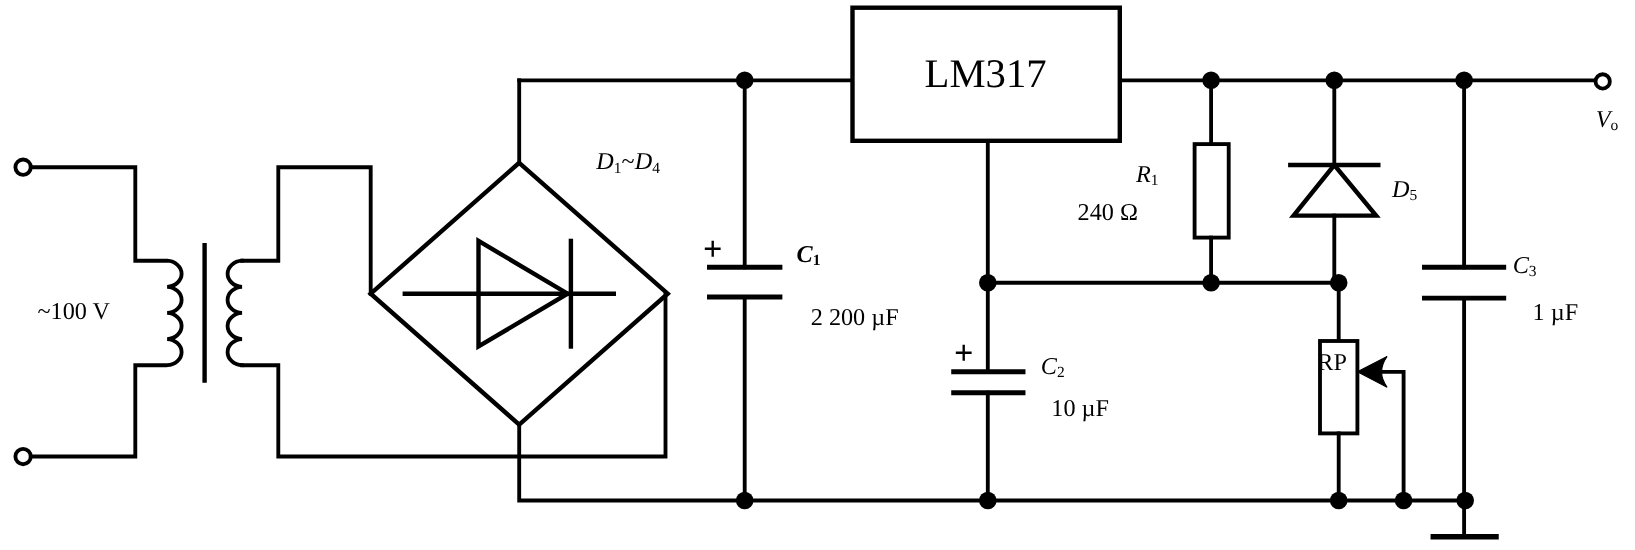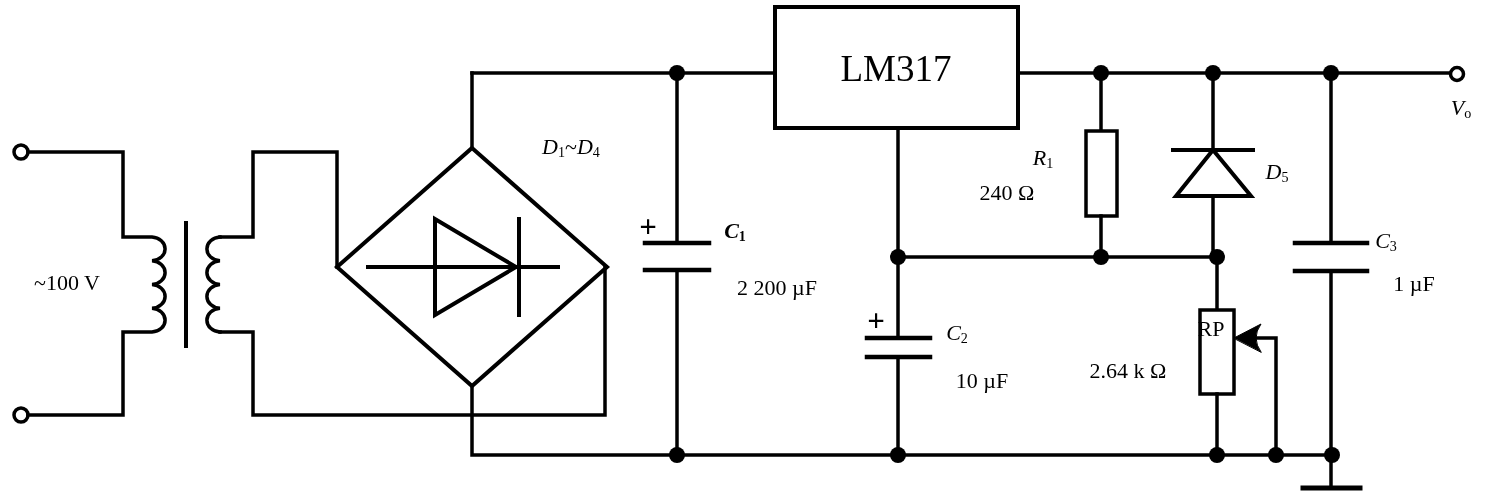--- a/index.html
+++ b/index.html
@@ -160,41 +160,38 @@
   <div class="lbl" style="left:777px;top:276px;margin-top:12px;">
     <span>2 200 µF</span>
   </div>
 
   <div class="lbl plus" style="left:876px;top:320px;">
     <span>+</span>
   </div>
   <div class="lbl" style="left:957px;top:333px;">
     <span class="it">C</span><span class="sub">2</span>
   </div>
-  <div class="lbl" style="left:982px;top:371px;margin-top:10px;">
+  <div class="lbl" style="left:982px;top:371px;">
     <span>10 µF</span>
   </div>
 
   <div class="lbl" style="left:1043px;top:158px;">
     <span class="it">R</span><span class="sub">1</span>
   </div>
   <div class="lbl" style="left:1007px;top:193px;">
     <span>240 Ω</span>
   </div>
 
   <div class="lbl" style="left:1277px;top:172px;">
     <span class="it">D</span><span class="sub">5</span>
   </div>
 
   <div class="lbl" style="left:1166px;top:329px;margin-left:45px;">
     <span>RP</span>
   </div>
-  <div class="lbl" style="left:1128px;top:371px;">
-    <span>2.64 k Ω</span>
-  </div>
 
   <div class="lbl" style="left:1386px;top:241px;">
     <span class="it">C</span><span class="sub">3</span>
   </div>
   <div class="lbl" style="left:1414px;top:284px;">
     <span>1 µF</span>
   </div>
 
   <div class="lbl" style="left:1461px;top:108px;">
     <span class="it">V</span><span class="sub">o</span>

